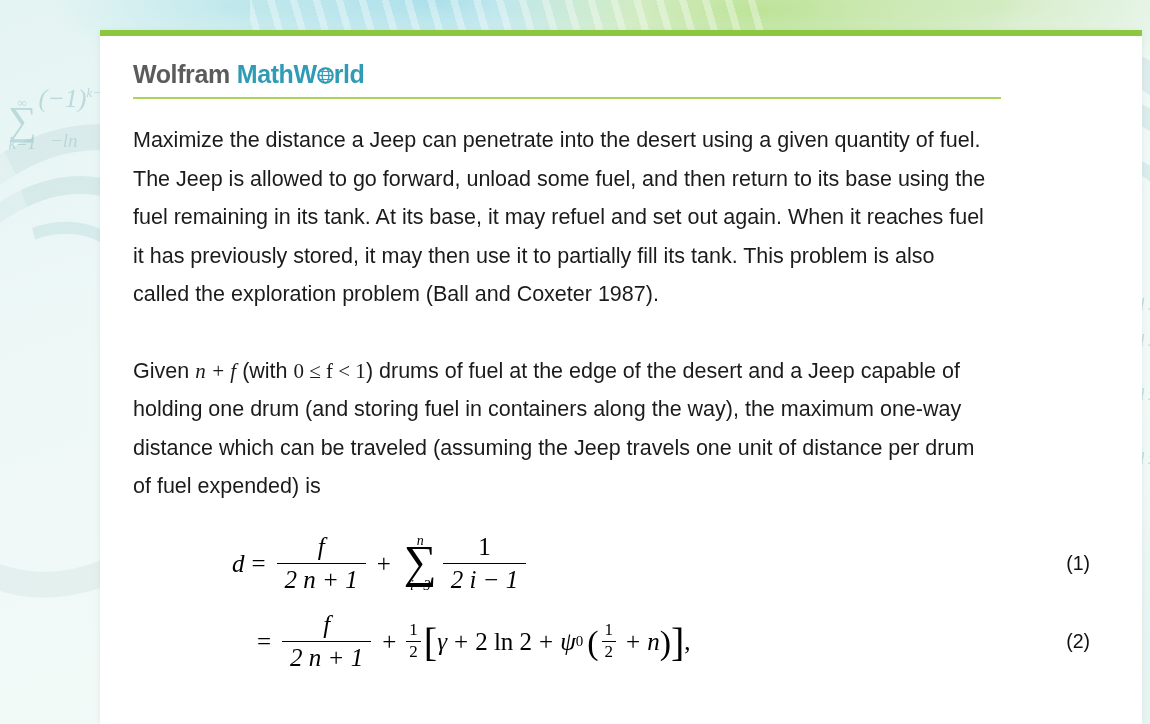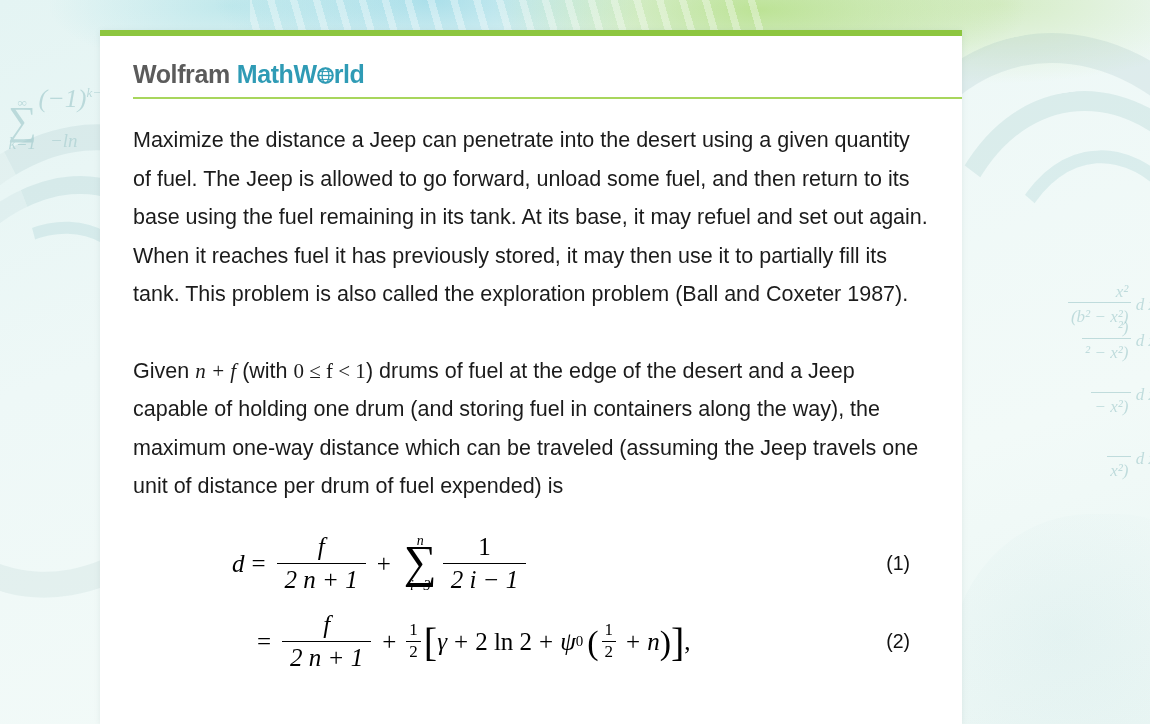--- a/index.html
+++ b/index.html
@@ -139,21 +139,21 @@
     margin-left: 8px;
   }
   .frac > .num { display: block; border-bottom: 1px solid currentColor; padding: 0 3px; }
   .frac > .den { display: block; padding: 4px 3px; font-style: italic; }
 
   
   #card {
     position: absolute;
     left: 100px;
     top: 30px;
-    width: 862px;
+    width: 1042px;
     height: 694px;
     background: #ffffff;
     box-shadow: 0 1px 6px rgba(80,110,110,0.10);
     overflow: hidden;
   }
   .card-topbar {
     height: 6px;
     width: 100%;
     background: #8dc63f;
   }

